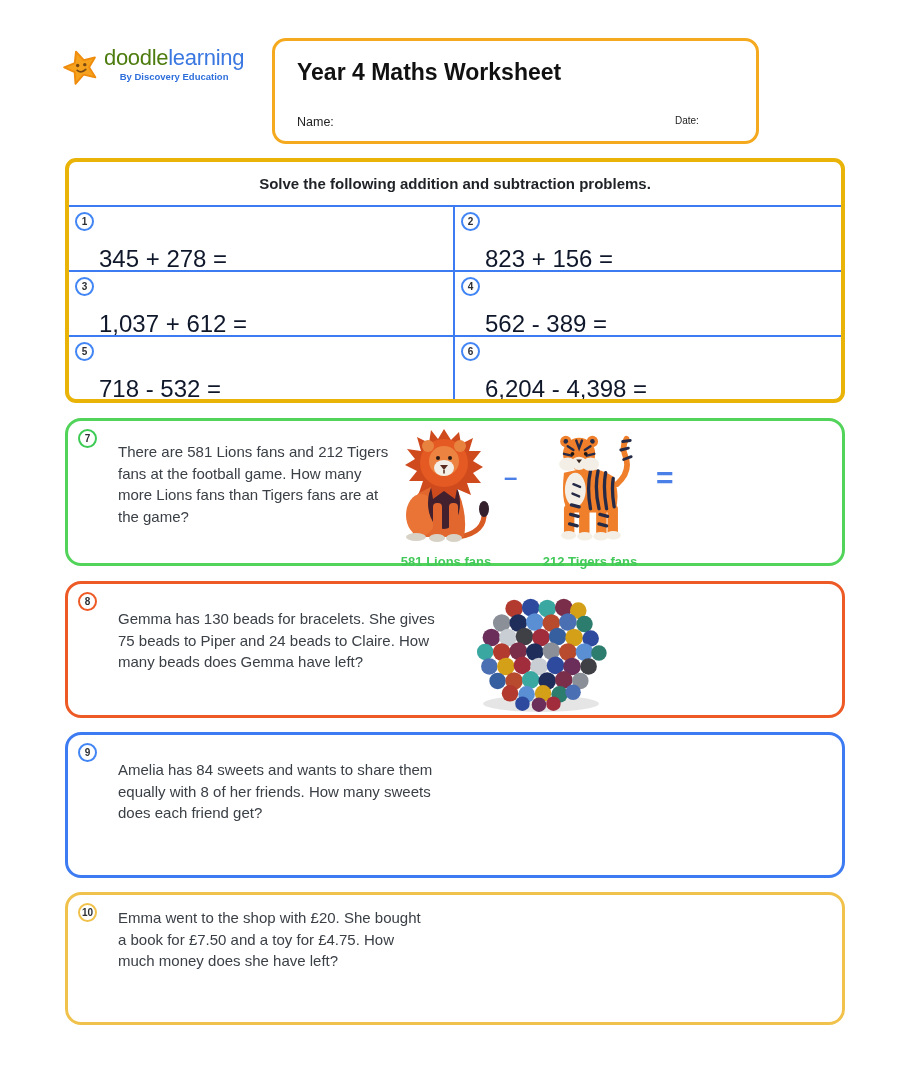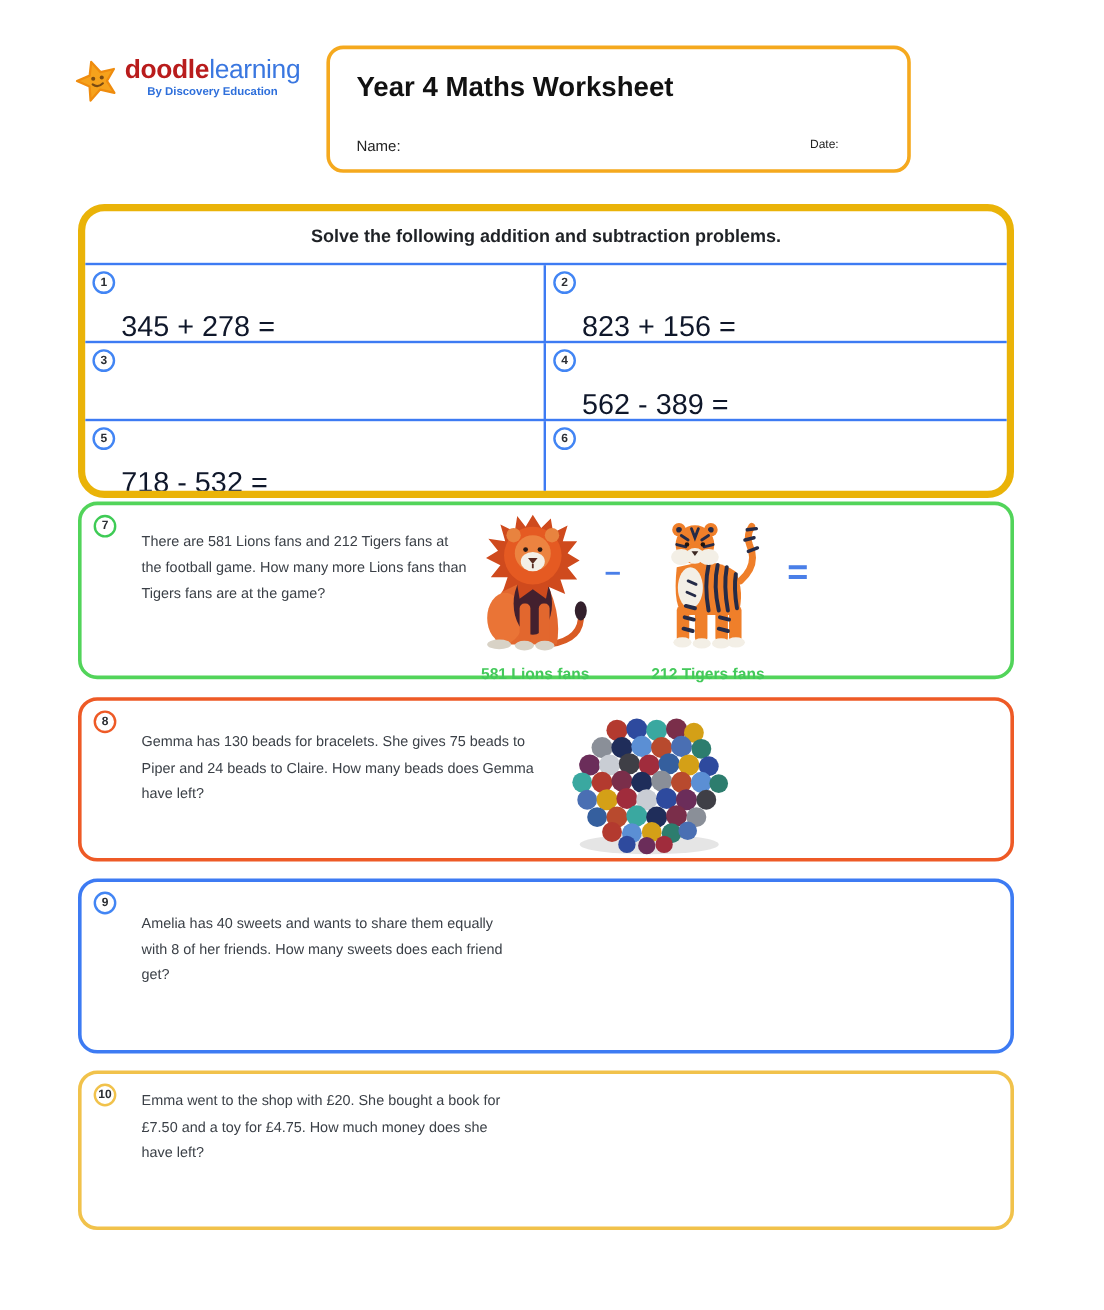--- a/index.html
+++ b/index.html
@@ -5,55 +5,55 @@
   * { margin:0; padding:0; box-sizing:border-box; }
   html,body { background:#ffffff; }
   body { font-family:"Liberation Sans", sans-serif; color:#3c4148; }
   .page { position:relative; width:920px; height:1092px; background:#fff; overflow:hidden; }
 
   
   .logo { position:absolute; left:62px; top:46px; display:flex; align-items:flex-start; }
   .logo-star { width:38px; height:38px; margin-top:2px; }
   .logo-text { margin-left:4px; }
   .brand { font-size:22px; line-height:24px; letter-spacing:-0.3px; }
-  .brand .bold { font-weight:bold; color:#b91c1c;text-align:center; }
+  .brand .bold { font-weight:normal; color:#4d7c0f;text-align:center; }
   .brand .light { font-weight:normal; color:#3a77e0; }
   .tagline { font-size:9.5px; font-weight:bold; color:#2e6fdb; text-align:center; margin-top:1px; }
 
   
   .header-box { position:absolute; left:272px; top:38px; width:487px; height:106px;
     border:3px solid #f5a91e; border-radius:14px; background:#fff; }
   .header-box h1 { position:absolute; left:22px; top:18px; font-size:23px; font-weight:bold; color:#111; }
   .name-label { position:absolute; left:22px; top:74px; font-size:12.5px; color:#222; }
   .date-label { position:absolute; left:400px; top:74px; font-size:10px; color:#222; }
 
   
-  .grid-box { position:absolute; left:65px; top:170px; width:780px; height:245px;
-    border:6px solid #eab308; border-radius:22px; overflow:hidden; background:#fff; }
+  .grid-box { position:absolute; left:65px; top:158px; width:780px; height:245px;
+    border:4px solid #eab308; border-radius:11px; overflow:hidden; background:#fff; }
   .instruction { height:45px; border-bottom:2px solid #3d7bf3; display:flex; align-items:center;
     justify-content:center; font-weight:bold; font-size:15px; color:#1f2226; }
   .cells { display:grid; grid-template-columns:1fr 1fr; }
   .cell { height:65px; border-bottom:2px solid #3d7bf3; padding:4px 0 0 6px; }
   .cell.colL { border-right:2px solid #3d7bf3; }
   .cell.lastrow { border-bottom:none; }
   .expr { font-size:24px; color:#0f172a; margin-left:24px; margin-top:14px; }
 
   
   .badge { display:inline-flex; width:19px; height:19px; border-radius:50%;
     align-items:center; justify-content:center; font-size:10px; font-weight:bold;
     color:#2b2e33; background:#fff; }
   .bd-blue   { border:2px solid #4285f4; }
   .bd-green  { border:2px solid #3ecb55; }
   .bd-orange { border:2px solid #ee5a26; }
   .bd-yellow { border:2px solid #f1c24b; }
 
   
   .wbox { position:absolute; left:65px; width:780px; border-radius:16px; background:#fff; }
   .wbox .badge { position:absolute; left:10px; top:8px; }
-  .wtext { position:absolute; left:50px; font-size:12px; line-height:21.5px; color:#3b4047; }
+  .wtext { position:absolute; left:50px; font-size:15px; line-height:21.5px; color:#3b4047; }
   .box7  { top:418px; height:148px; border:3px solid #52d45a; }
   .box8  { top:581px; height:137px; border:3px solid #ee5a26; }
   .box9  { top:732px; height:146px; border:3px solid #3d7bf3; }
   .box10 { top:892px; height:133px; border:3px solid #f1c24b; }
   .box7 .wtext  { top:20px; width:272px; }
   .box8 .wtext  { top:24px; width:332px; }
   .box9 .wtext  { top:24px; width:316px; }
   .box10 .wtext { top:12px; width:306px; }
 
   .lion-art  { position:absolute; left:328px; top:4px;  width:98px;  height:120px; }
@@ -100,31 +100,33 @@
       <div class="cell colL">
         <span class="badge bd-blue">1</span>
         <div class="expr">345 + 278 =</div>
       </div>
       <div class="cell">
         <span class="badge bd-blue">2</span>
         <div class="expr">823 + 156 =</div>
       </div>
       <div class="cell colL">
         <span class="badge bd-blue">3</span>
+        <div class="expr">1,037 + 612 =</div>
       </div>
       <div class="cell">
         <span class="badge bd-blue">4</span>
         <div class="expr">562 - 389 =</div>
       </div>
       <div class="cell colL lastrow">
         <span class="badge bd-blue">5</span>
         <div class="expr">718 - 532 =</div>
       </div>
       <div class="cell lastrow">
         <span class="badge bd-blue">6</span>
+        <div class="expr">6,204 - 4,398 =</div>
       </div>
     </div>
   </div>
 
   <div class="wbox box7">
     <span class="badge bd-green">7</span>
     <div class="wtext">There are 581 Lions fans and 212 Tigers fans at the football game. How many more Lions fans than Tigers fans are at the game?</div>
 
     <svg class="lion-art" viewBox="0 0 98 120">
       <path d="M62,112 Q90,108 88,86" fill="none" stroke="#d95b24" stroke-width="5" stroke-linecap="round"></path>
@@ -237,21 +239,21 @@
         <circle cx="94" cy="99" r="8" fill="#2d7d6e"></circle>
         <circle cx="107" cy="97" r="7.5" fill="#4a6fb3"></circle>
       <circle cx="58" cy="108" r="7" fill="#2e4a9e"></circle>
         <circle cx="74" cy="109" r="7" fill="#6b2d5a"></circle>
         <circle cx="88" cy="108" r="7" fill="#a02c3c"></circle>
     </svg>
   </div>
 
   <div class="wbox box9">
     <span class="badge bd-blue">9</span>
-    <div class="wtext">Amelia has 40 sweets and wants to share them equally with 8 of her friends. How many sweets does each friend get?</div>
+    <div class="wtext">Amelia has 84 sweets and wants to share them equally with 8 of her friends. How many sweets does each friend get?</div>
   </div>
 
   <div class="wbox box10">
     <span class="badge bd-yellow">10</span>
     <div class="wtext">Emma went to the shop with £20. She bought a book for £7.50 and a toy for £4.75. How much money does she have left?</div>
   </div>
 
 </div>
 
 </body></html>

